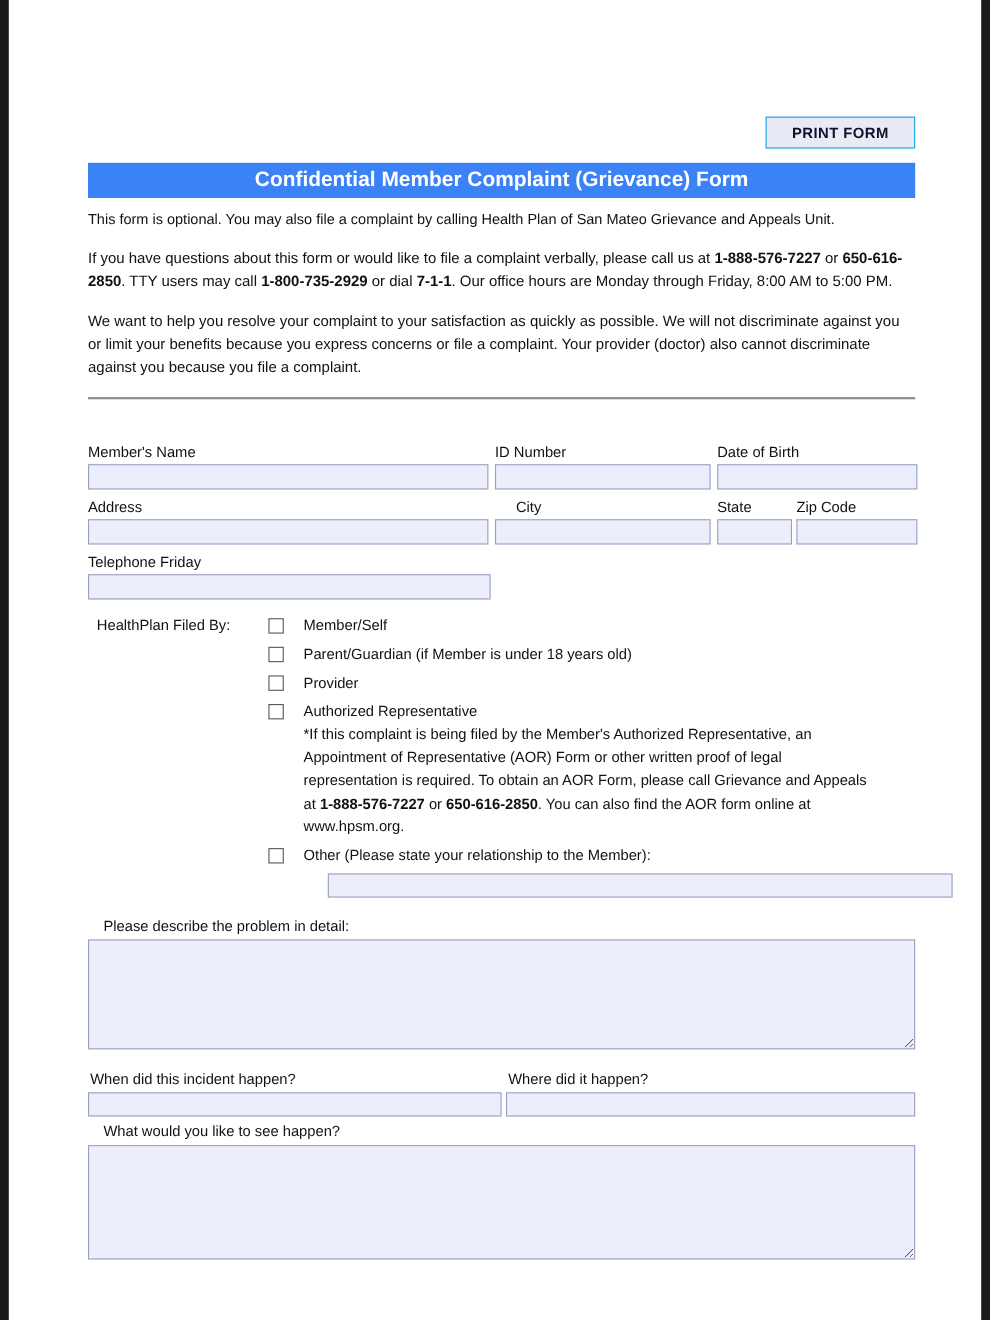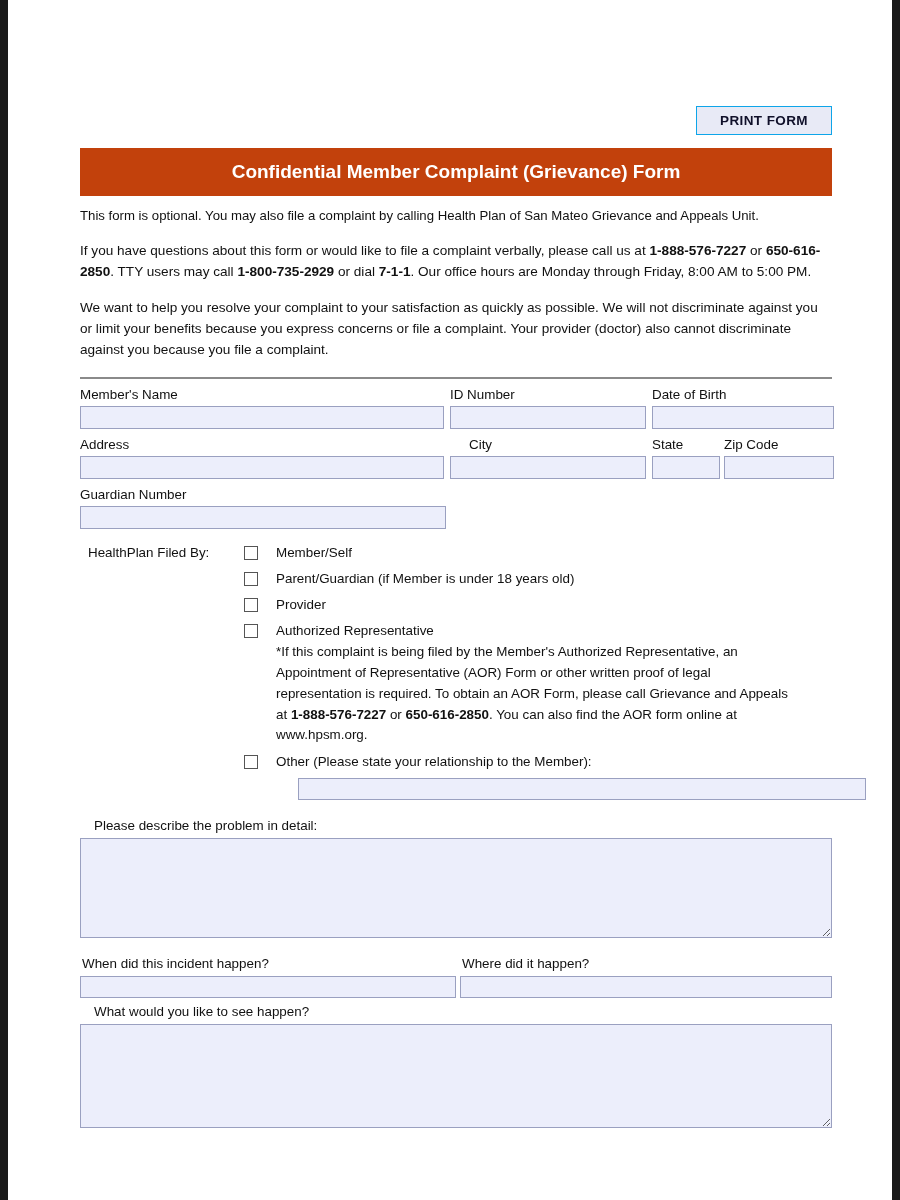--- a/index.html
+++ b/index.html
@@ -76,23 +76,23 @@
     color: #10102a;
     font-size: 13.5px;
     font-weight: bold;
     letter-spacing: 0.4px;
     display: flex;
     align-items: center;
     justify-content: center;
   }
   .title-bar {
     margin-top: 6px;
-    background: #c2410c;
+    background: #3b82f6;
     color: #ffffff;
-    height: 48px;
+    height: 32px;
     display: flex;
     align-items: center;
     justify-content: center;
     font-size: 19px;
     font-weight: bold;
   }
   .intro {
     font-size: 13.2px;
     line-height: 1.45;
     margin-top: 10px;
@@ -103,21 +103,21 @@
     line-height: 1.55;
     margin-top: 15px;
     color: #111;
   }
   .rule {
     border-top: 2px solid #8a8a8a;
     margin-top: 17px;
   }
   
   .fields {
-    margin-top: 8px;
+    margin-top: 40px;
   }
   .frow {
     position: relative;
     height: 50px;
   }
   .flabel {
     position: absolute;
     font-size: 13.4px;
     color: #111;
     top: 0;
@@ -249,21 +249,21 @@
         <input class="finput" style="left: 0px; width: 364px;" value="">
         <div class="flabel" style="left:389px;">City</div>
         <input class="finput" style="left: 370px; width: 196px;" value="">
         <div class="flabel" style="left:572px;">State</div>
         <input class="finput" style="left: 572px; width: 68px;" value="">
         <div class="flabel" style="left:644px;">Zip Code</div>
         <input class="finput" style="left: 644px; width: 110px;" value="">
       </div>
 
       <div class="frow">
-        <div class="flabel" style="left:0;">Guardian Number</div>
+        <div class="flabel" style="left:0;">Telephone Friday</div>
         <input class="finput" style="left: 0px; width: 366px;" value="">
       </div>
     </div>
 
     
     <div class="cb-block">
       <div class="cb-head">HealthPlan Filed By:</div>
       <div class="cb-list">
 
         <div class="cb-item">

